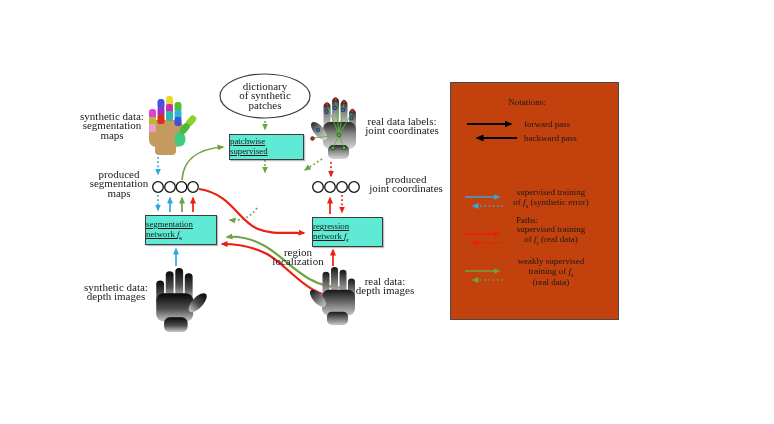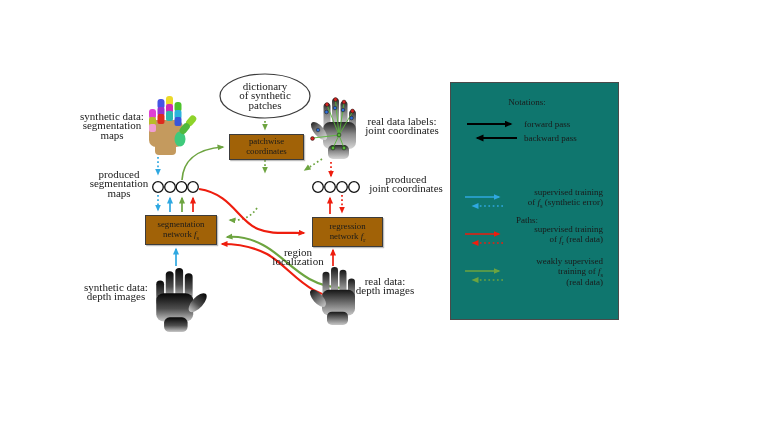--- a/index.html
+++ b/index.html
@@ -3,32 +3,32 @@
 <meta charset="utf-8">
 <style>
   html,body{margin:0;padding:0;background:#ffffff;}
   .stage{position:relative;width:774px;height:424px;background:#ffffff;overflow:hidden;
          font-family:"Liberation Serif","DejaVu Serif",serif;color:#1a1a1a;}
   svg.art{position:absolute;left:0;top:0;}
   .ar{fill:none;stroke-width:1.7;}
   .thick{stroke-width:2.2;}
   .dash{stroke-dasharray:1.7 2.6;}
   .skel{fill:none;stroke-width:0.9;}
-  .node{position:absolute;border:1.2px solid #3c3c3c;background:#a16207;
+  .node{position:absolute;border:1.2px solid #3c3c3c;background:#5eead4;
         box-shadow:1.2px 1.2px 0 rgba(110,110,110,0.45);
         display:flex;flex-direction:column;justify-content:center;
-        text-align:center;font-size:8.8px;line-height:9.8px;}
+        text-align:left;font-size:8.8px;line-height:9.8px;text-decoration:underline;}
   .lbl{position:absolute;text-align:center;font-size:11px;line-height:9.4px;}
   .fx{font-style:italic;}
   sub{font-size:6.5px;line-height:0;}
   .legend{position:absolute;left:450px;top:82px;width:167px;height:236px;
-          border:1.1px solid #4a4a4a;background:#0f766e;font-size:9px;}
+          border:1.1px solid #4a4a4a;background:#c2410c;font-size:9px;}
   .legend .abs{position:absolute;}
   .lg-title{width:152px;text-align:center;}
-  .lg-text{width:104px;text-align:right;line-height:10.4px;}
+  .lg-text{width:104px;text-align:center;line-height:10.4px;}
   .lg-lab{line-height:10px;}
 </style>
 </head>
 <body>
 
 <div class="stage">
 
   <svg class="art" width="774" height="424">
     <defs>
       <marker id="m-blue" markerUnits="userSpaceOnUse" markerWidth="8" markerHeight="8" refX="5.5" refY="3" orient="auto">
@@ -169,21 +169,21 @@
 
     <use href="#hand" transform="translate(154,268) scale(1.12,1.05)" fill="url(#gD1)"></use>
 
     <g transform="translate(357,267) scale(-1,1)">
       <use href="#hand" transform="scale(1.0,0.95)" fill="url(#gD2)"></use>
     </g>
   </svg>
 
   <div class="node" style="left:229px;top:134px;width:73px;height:24px;">
     <div>patchwise</div>
-    <div>coordinates</div>
+    <div>supervised</div>
   </div>
   <div class="node" style="left:145px;top:215px;width:70px;height:28px;">
     <div>segmentation</div>
     <div><span>network </span><span class="fx">f</span><sub>s</sub></div>
   </div>
   <div class="node" style="left:312px;top:217px;width:69px;height:28px;">
     <div>regression</div>
     <div><span>network </span><span class="fx">f</span><sub>r</sub></div>
   </div>
 

